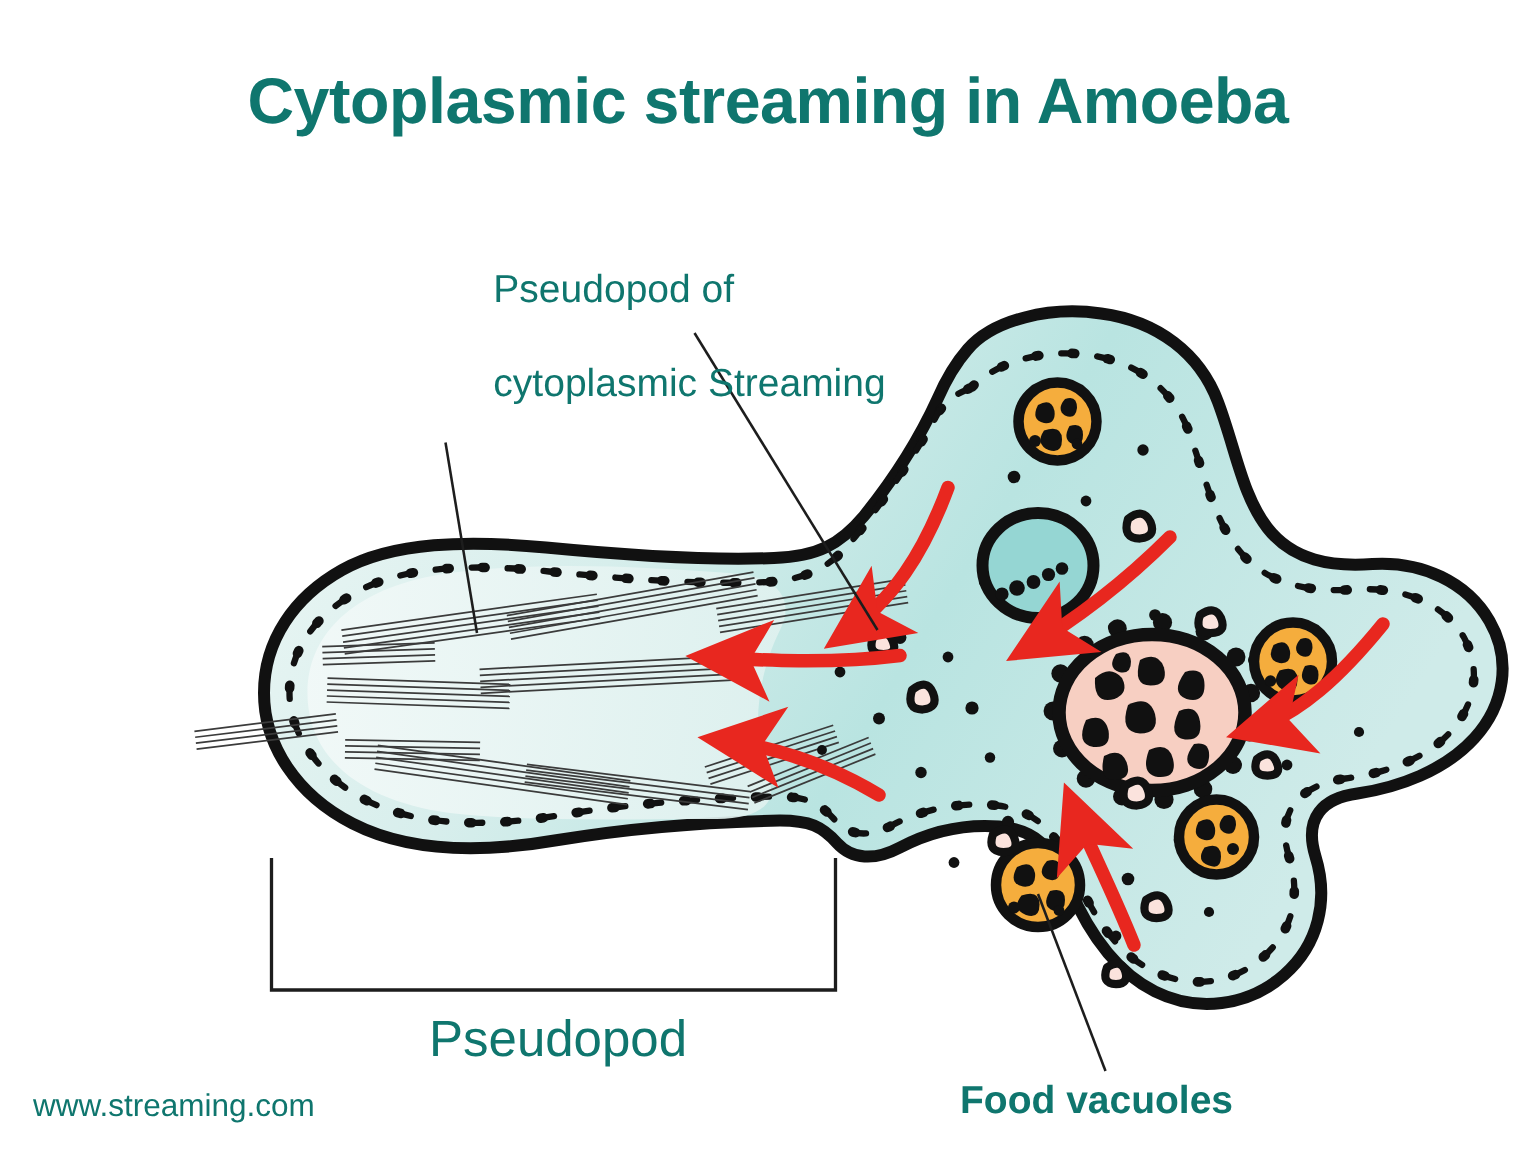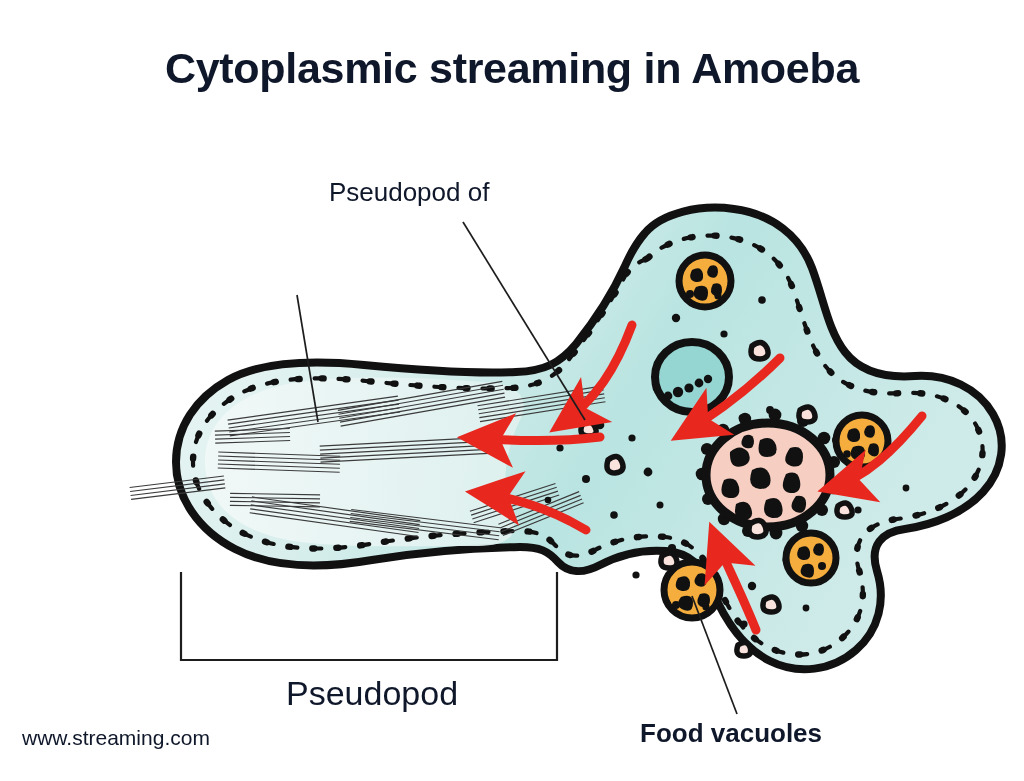--- a/index.html
+++ b/index.html
@@ -1,20 +1,20 @@
 <!DOCTYPE html>
 <html><head>
 <meta charset="utf-8">
 <style>
   html,body{margin:0;padding:0;background:#ffffff;}
   body{width:1024px;height:781px;overflow:hidden;
        font-family:"Liberation Sans","DejaVu Sans",sans-serif;color:#1a1a1a;}
   #stage{position:relative;width:1024px;height:781px;background:#fff;}
   #dgm{position:absolute;left:0;top:0;width:1024px;height:781px;}
-  .lbl{position:absolute;white-space:pre;line-height:1.22;color:#0f172a;}
+  .lbl{position:absolute;white-space:pre;line-height:1.22;color:#0f766e;}
   #title{left:0;top:42px;width:1024px;text-align:center;font-size:43px;font-weight:bold;letter-spacing:-0.3px;}
   #dirLabel{left:300px;top:145px;font-size:26px;}
   #cytoLabel{left:217px;top:262px;font-size:26px;}
   #pseudoLabel{left:286px;top:673px;font-size:34px;}
   #foodLabel{left:640px;top:718px;font-size:26px;font-weight:bold;}
   #site{left:22px;top:725px;font-size:21px;}
 </style>
 </head>
 <body>
 
@@ -352,19 +352,20 @@
 
     <g stroke="#1d1d1d" stroke-width="2.2" fill="none">
       <path d="M181,572 L181,660 L557,660 L557,572"></path>
     </g>
   </svg>
 
   <div class="lbl" id="title">Cytoplasmic streaming in Amoeba</div>
 
   <div class="lbl" id="dirLabel">
     <span>Pseudopod of</span><br>
+    <span>cytoplasmic Streaming</span>
   </div>
 
   <div class="lbl" id="pseudoLabel">Pseudopod</div>
   <div class="lbl" id="foodLabel">Food vacuoles</div>
   <div class="lbl" id="site">www.streaming.com</div>
 
 </div>
 
 </body></html>

